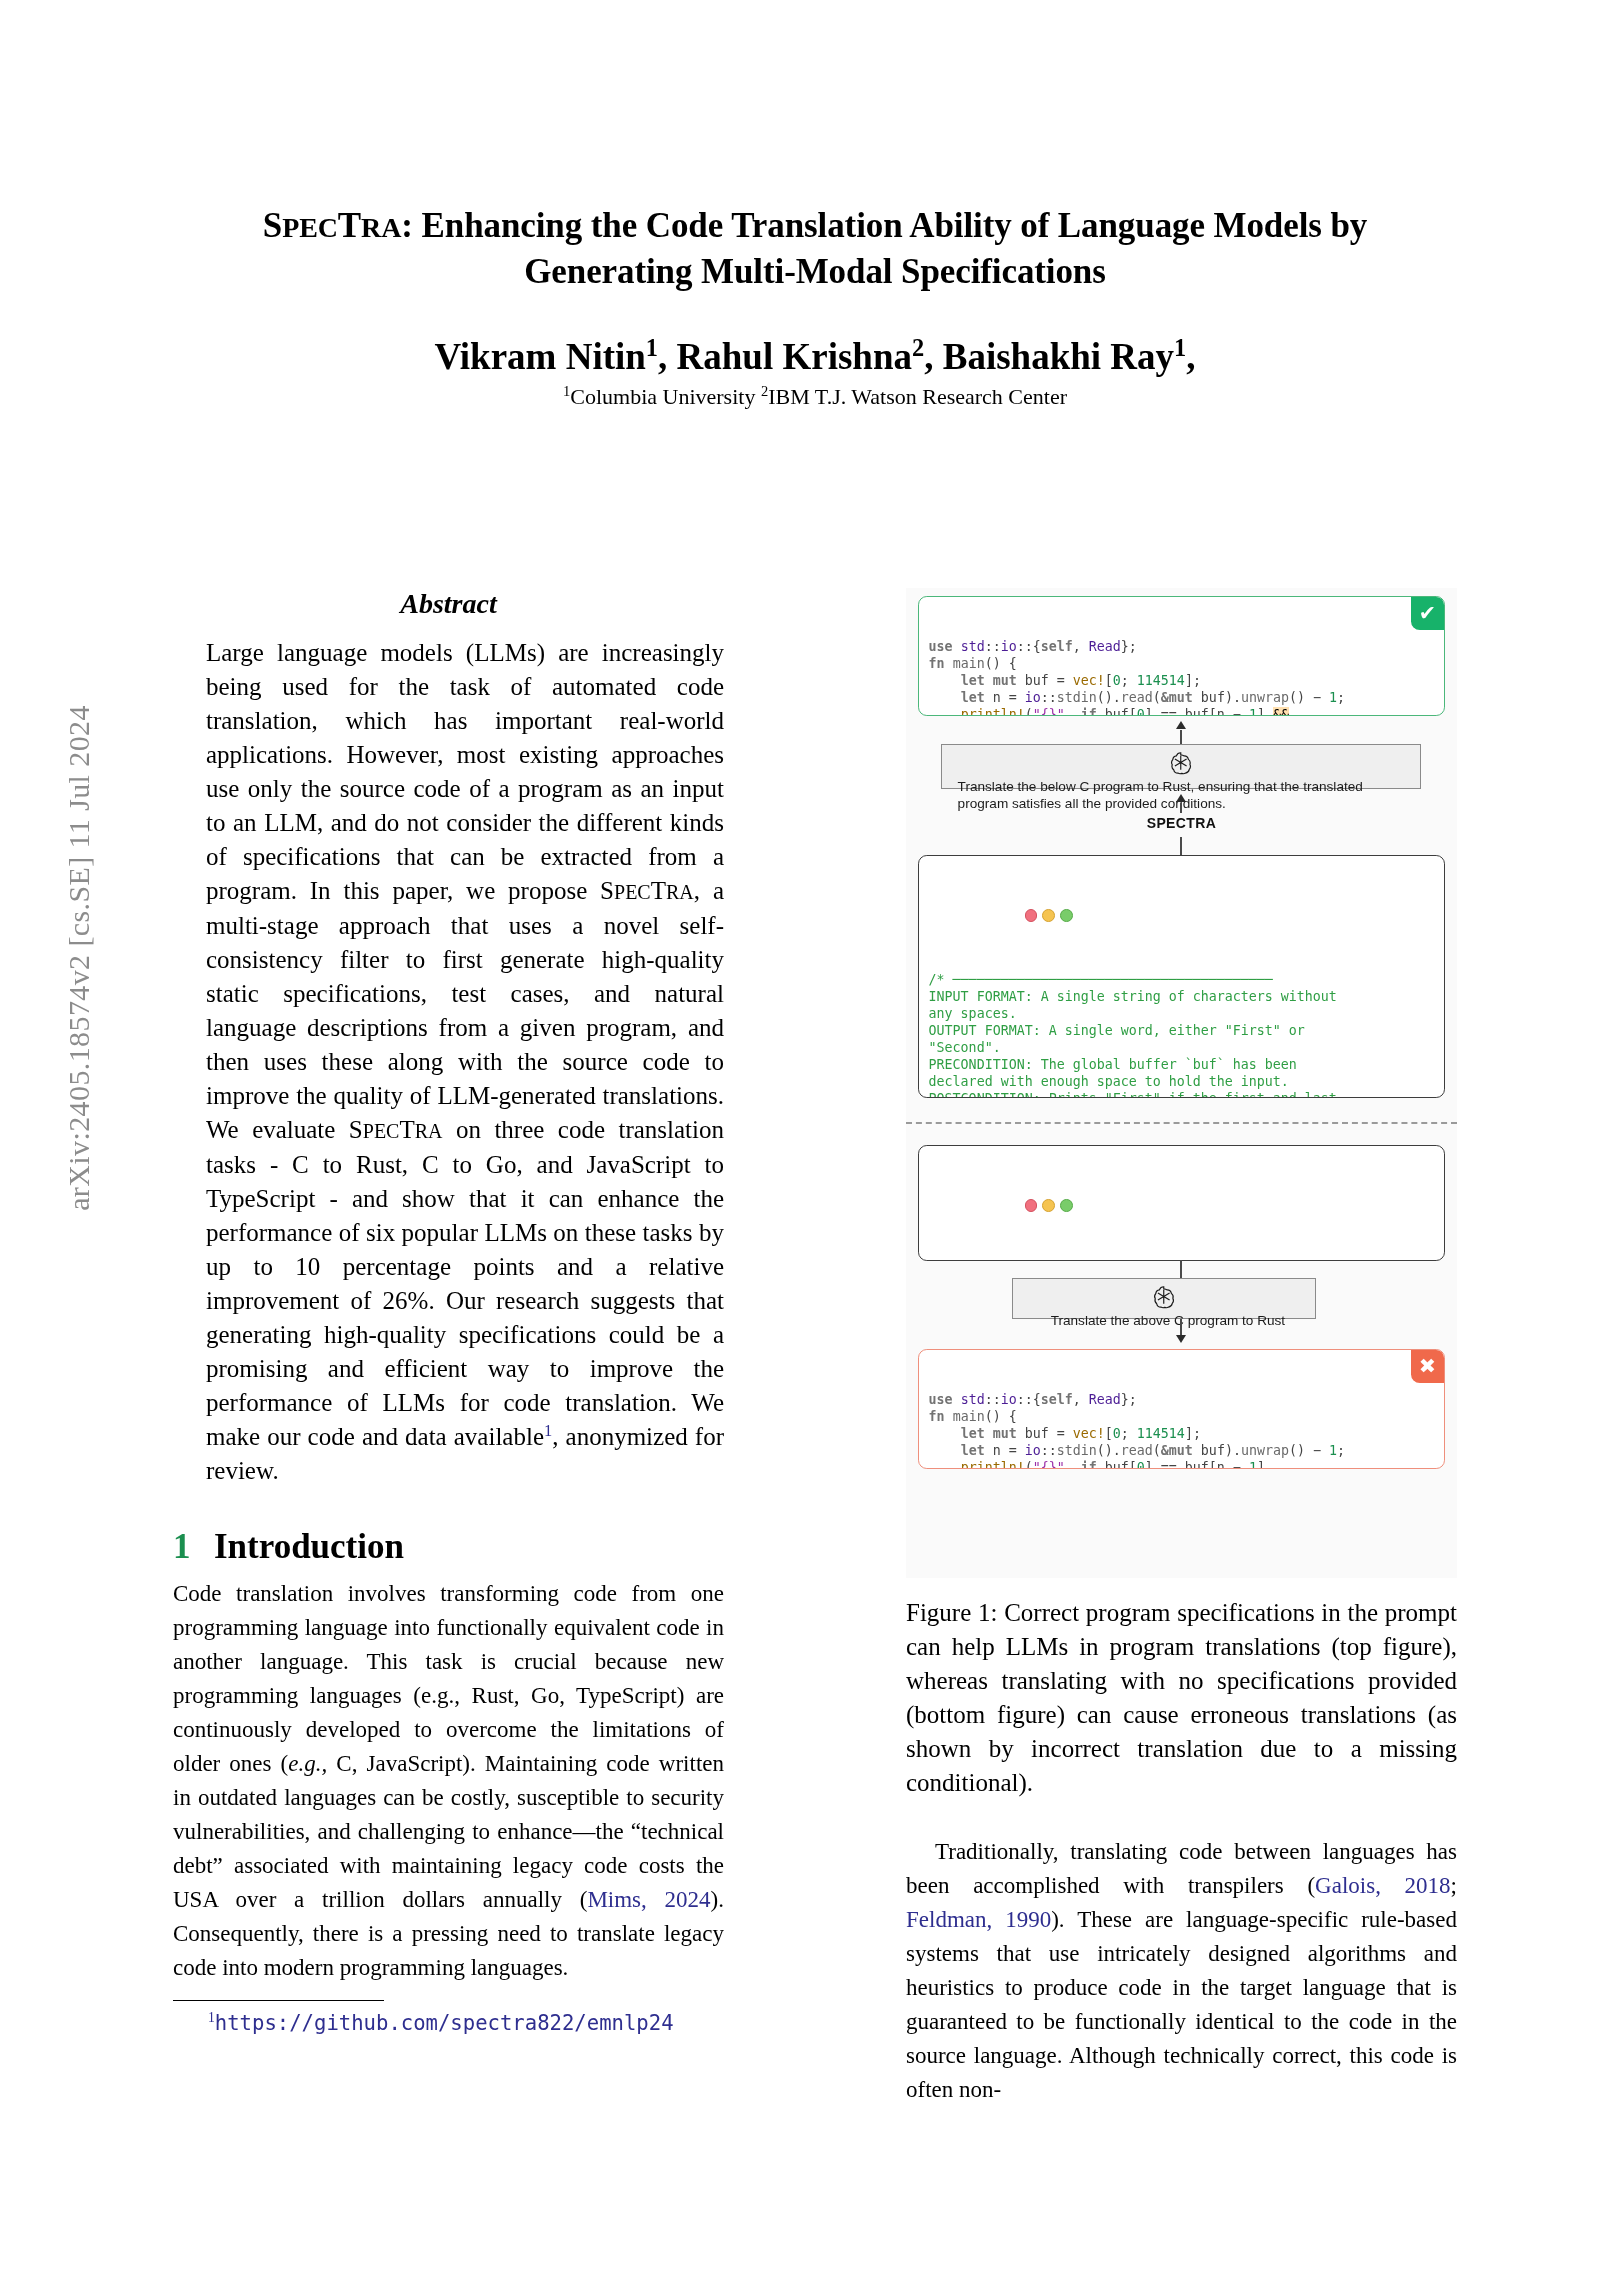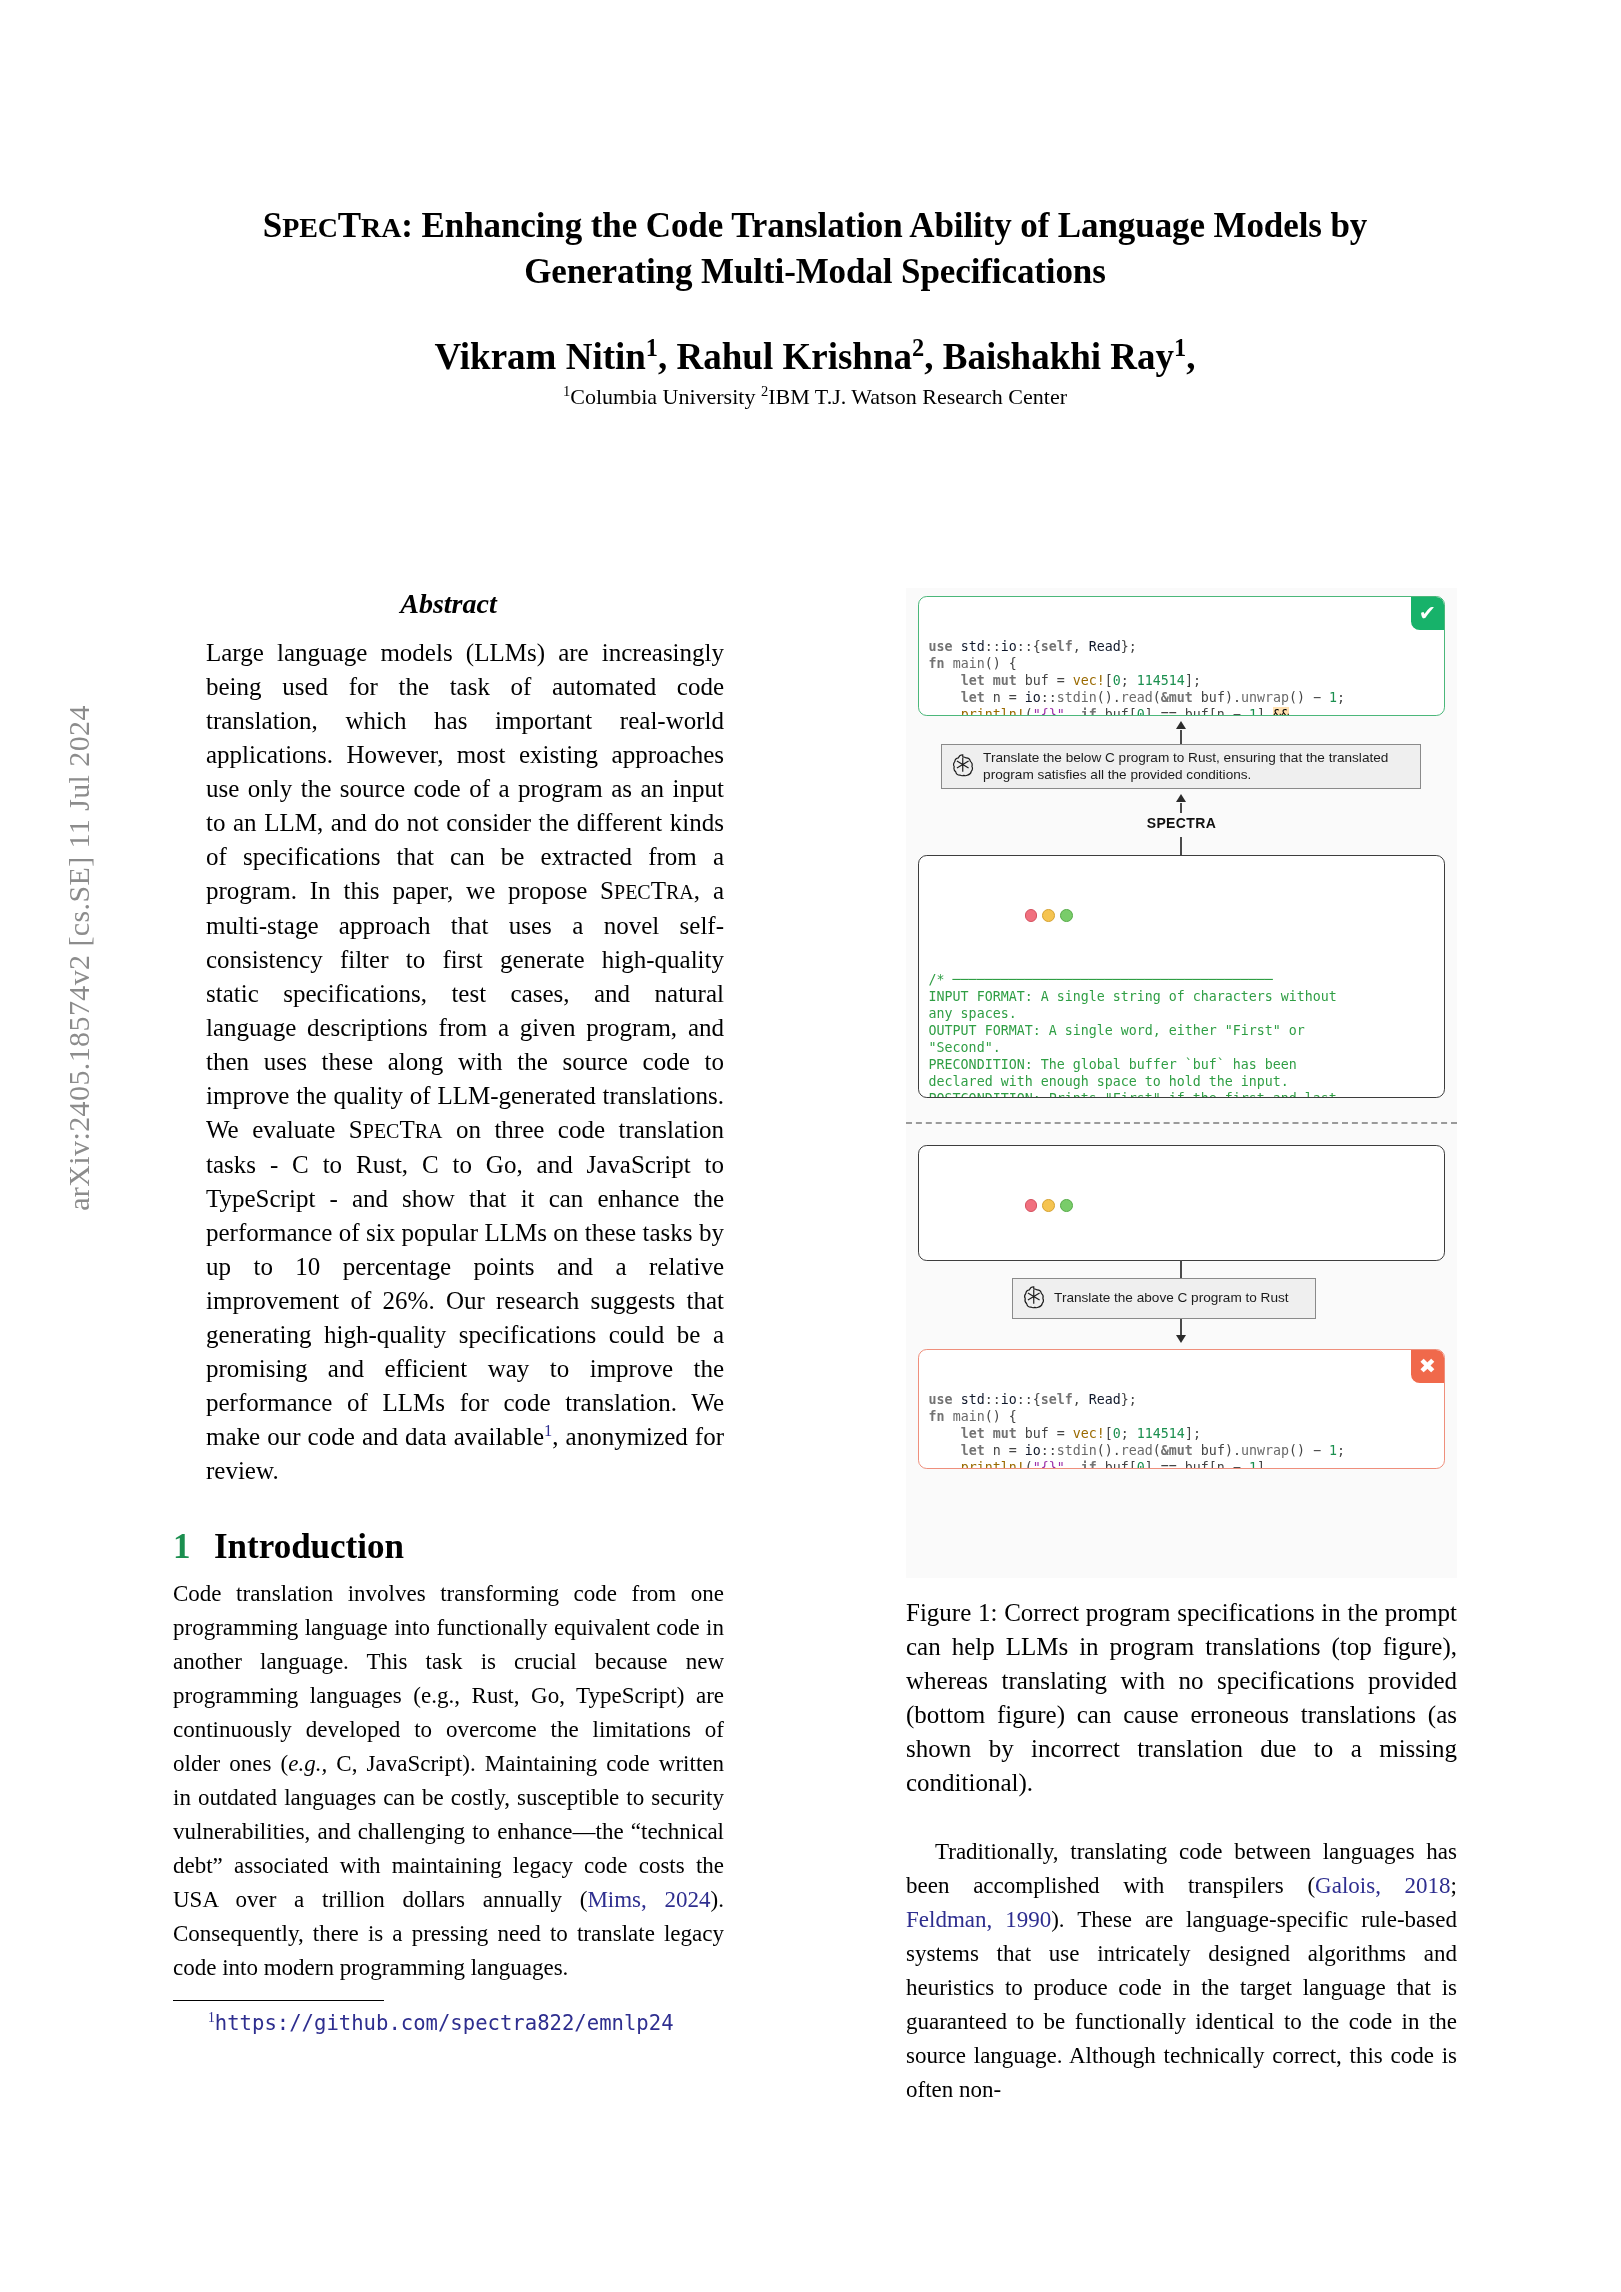--- a/index.html
+++ b/index.html
@@ -197,38 +197,39 @@
     border-radius: 50%;
     margin-right: 4.9px;
     vertical-align: middle;
   }
   .dot-r { background: #f1707f; border: 1px solid #d4515f; }
   .dot-y { background: #f5c451; border: 1px solid #d6a230; }
   .dot-g { background: #79cc6a; border: 1px solid #55ab47; }
 
   
   .k   { color: #737373; font-weight: bold; }  
-  .ty  { color: #0f172a; }                      
+  .ty  { color: #4c1d95; }                      
   .fnn { color: #6a6a6a; }                      
   .num { color: #1b8f4f; }                      
   .strp{ color: #9b2ea8; }                      
   .mac { color: #9a6a00; }                      
   .op  { color: #444; }
   .cm  { color: #2f9e44; }                      
   .hl  { background: #ffdfae; }
   .pl  { color: #444; }
 
   .prompt-box {
     position: absolute;
     box-sizing: border-box;
     border: 1.6px solid #8a8a8a;
     background: #efefef;
     display: flex;
     align-items: center;
     padding: 4.9px 7.8px;
+    flex-direction: column;
   }
   .prompt-text {
     font-family: "Liberation Sans", sans-serif;
     font-size: 13.6px;
     line-height: 16.7px;
     color: #1b1b1b;
     margin-left: 7.8px;
   }
   .oai-logo { flex: 0 0 auto; }
 

